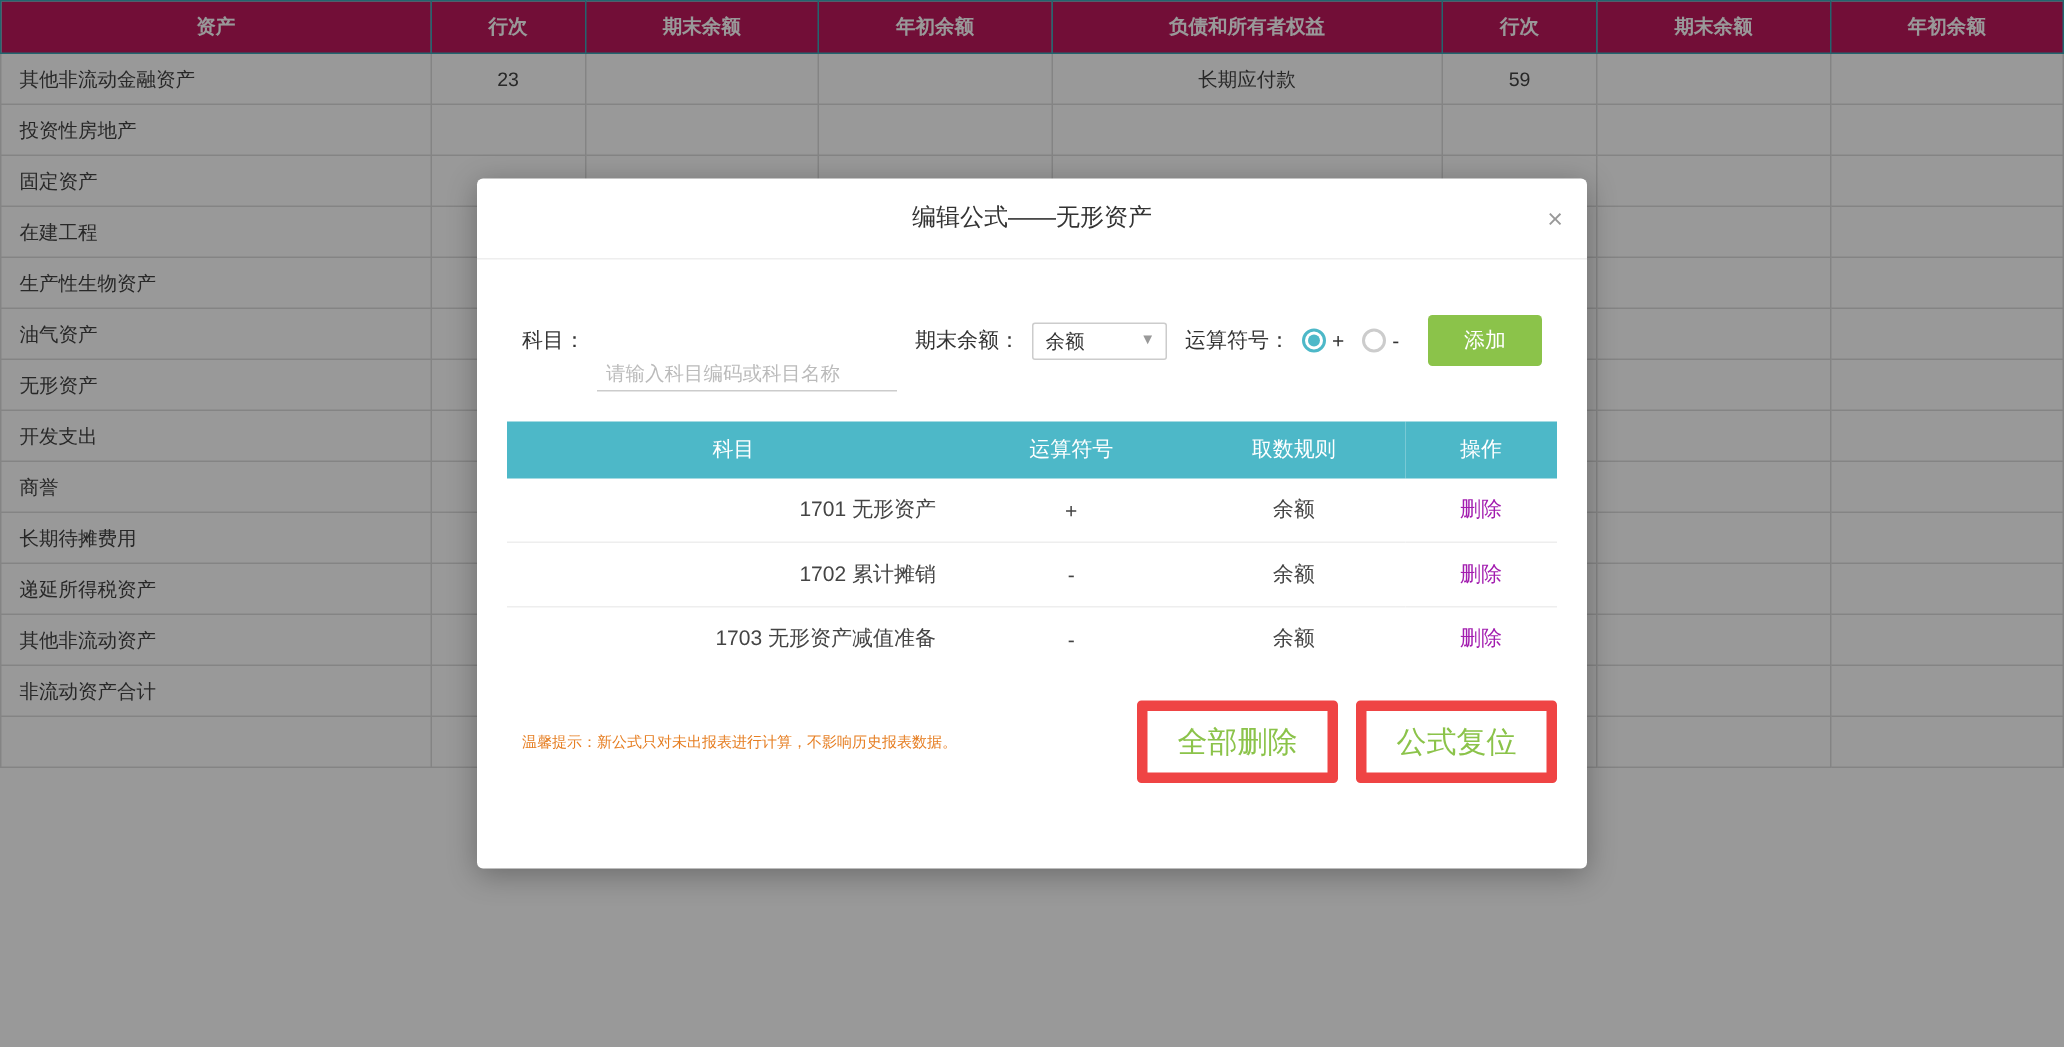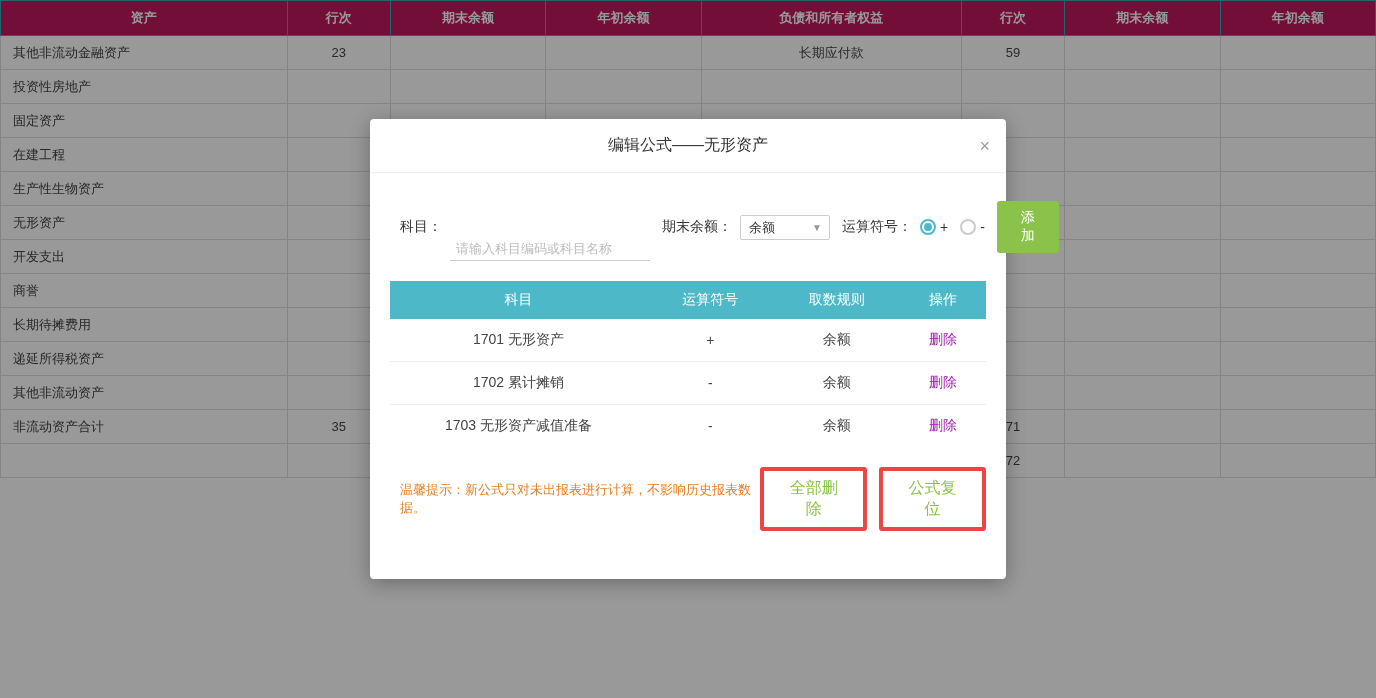--- a/index.html
+++ b/index.html
@@ -56,21 +56,21 @@
       display: flex;
       align-items: center;
       justify-content: center;
       z-index: 10;
     }
 
     
     .modal {
       background: #fff;
       border-radius: 4px;
-      width: 636px;
+      width: 740px;
       min-height: 460px;
       position: relative;
       box-shadow: 0 4px 20px rgba(0,0,0,0.3);
       padding-bottom: 20px;
     }
 
     .modal-header {
       padding: 16px 20px;
       border-bottom: 1px solid #eee;
       display: flex;
@@ -244,54 +244,54 @@
     }
 
     .data-table tbody td {
       padding: 12px 16px;
       text-align: center;
       color: #444;
       font-size: 14px;
     }
 
     .data-table tbody td:first-child {
-      text-align: center;
+      text-align: right;
     }
 
     .link-delete {
       color: #a21caf;
       cursor: pointer;
       text-decoration: none;
     }
 
     
     .modal-footer {
       padding: 20px 20px 10px 30px;
       display: flex;
       align-items: center;
       justify-content: space-between;
     }
 
     .tip-text {
       color: #e67e22;
-      font-size: 13px;
+      font-size: 10px;
     }
 
     .footer-buttons {
       display: flex;
       gap: 12px;
     }
 
     .btn-outline {
       background: #fff;
-      border: 4px solid #ef4444;
+      border: 7px solid #ef4444;
       color: #8bc34a;
       border-radius: 3px;
       padding: 7px 20px;
-      font-size: 16px;
+      font-size: 20px;
       cursor: pointer;
     }
   </style>
 </head>
 <body>
 
 <div class="bg-table-wrapper">
   <table class="bg-table">
     <thead>
       <tr>
@@ -341,20 +341,30 @@
         <td></td>
         <td></td>
         <td></td>
         <td></td>
         <td></td>
         <td></td>
         <td></td>
       </tr>
       <tr>
         <td>生产性生物资产</td>
+        <td></td>
+        <td></td>
+        <td></td>
+        <td></td>
+        <td></td>
+        <td></td>
+        <td></td>
+      </tr>
+      <tr>
+        <td>油气资产</td>
         <td></td>
         <td></td>
         <td></td>
         <td></td>
         <td></td>
         <td></td>
         <td></td>
       </tr>
       <tr>
         <td>无形资产</td>

